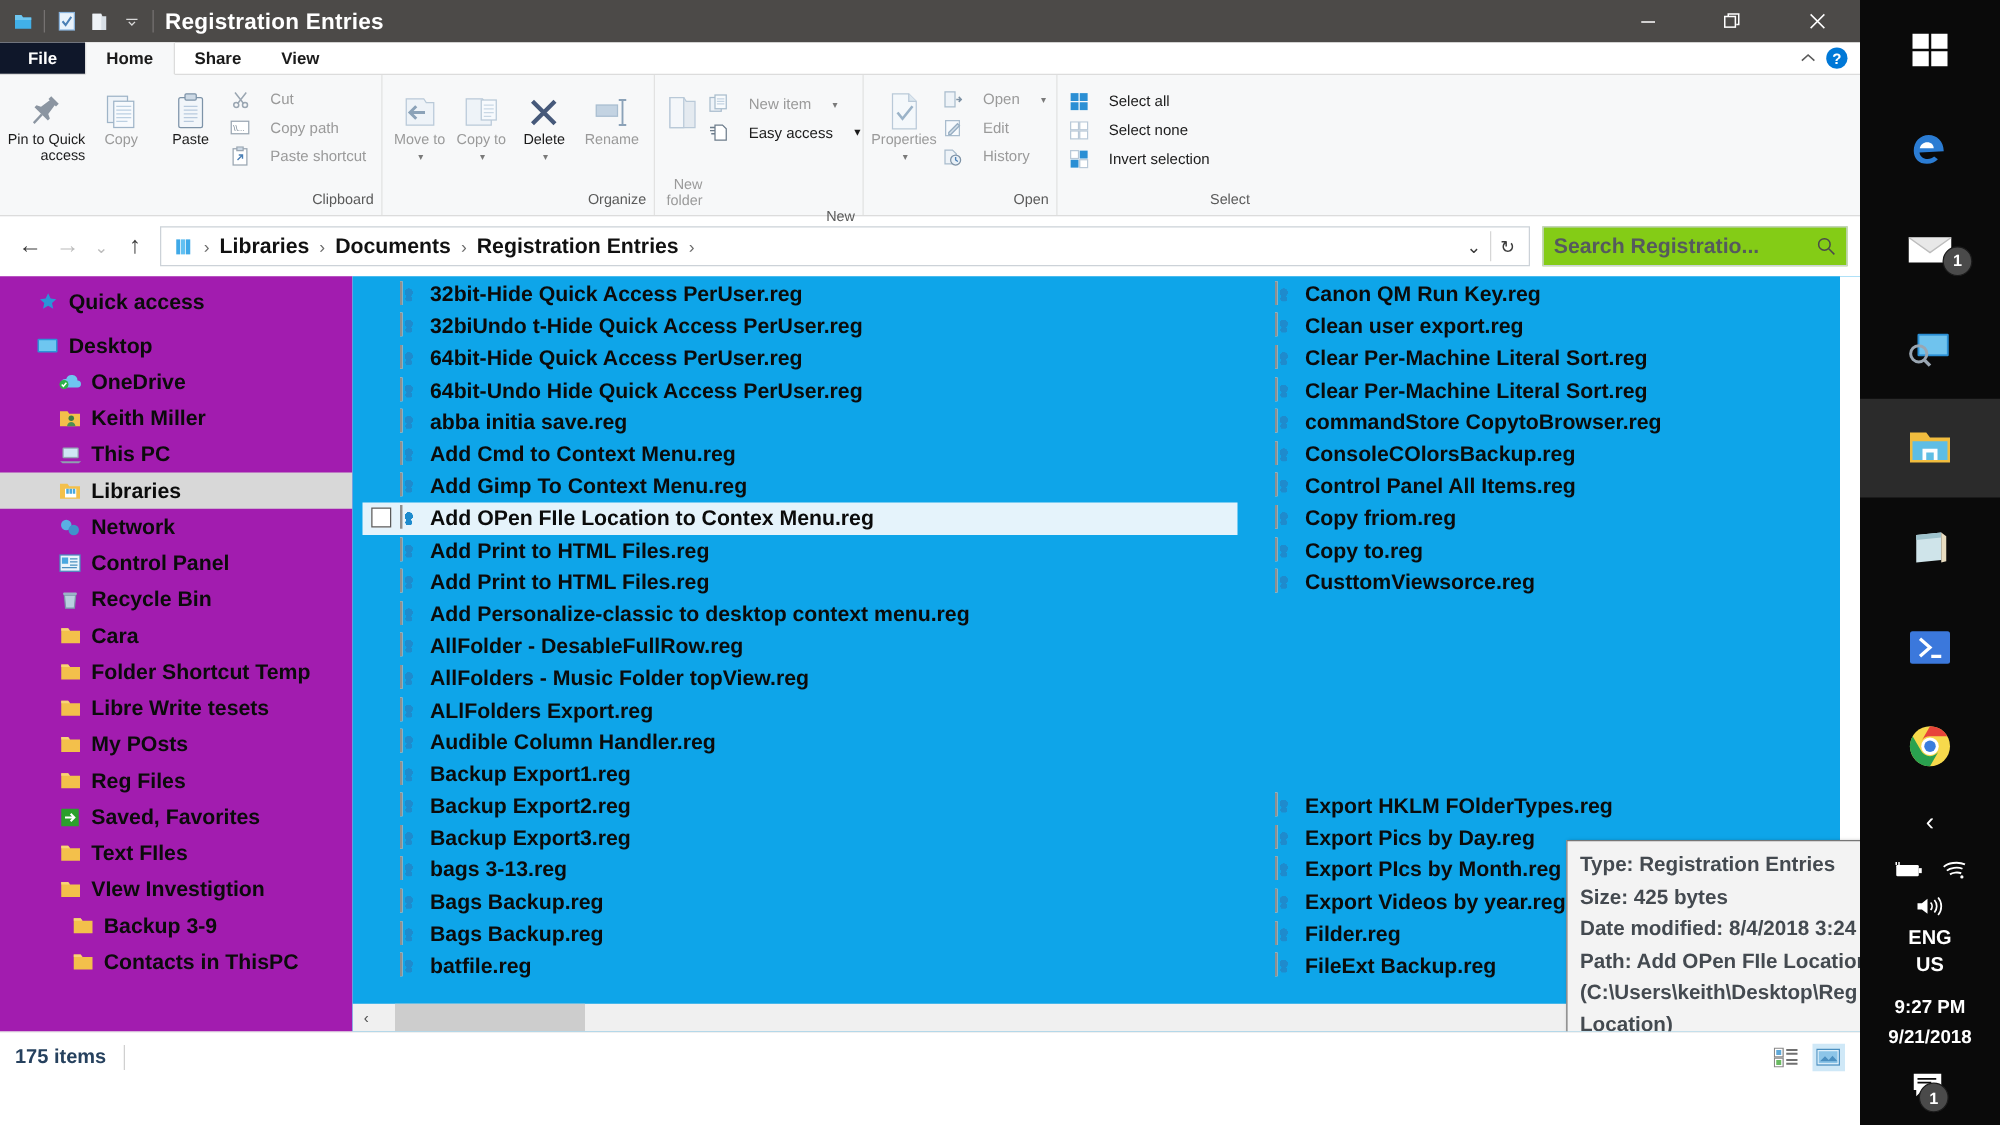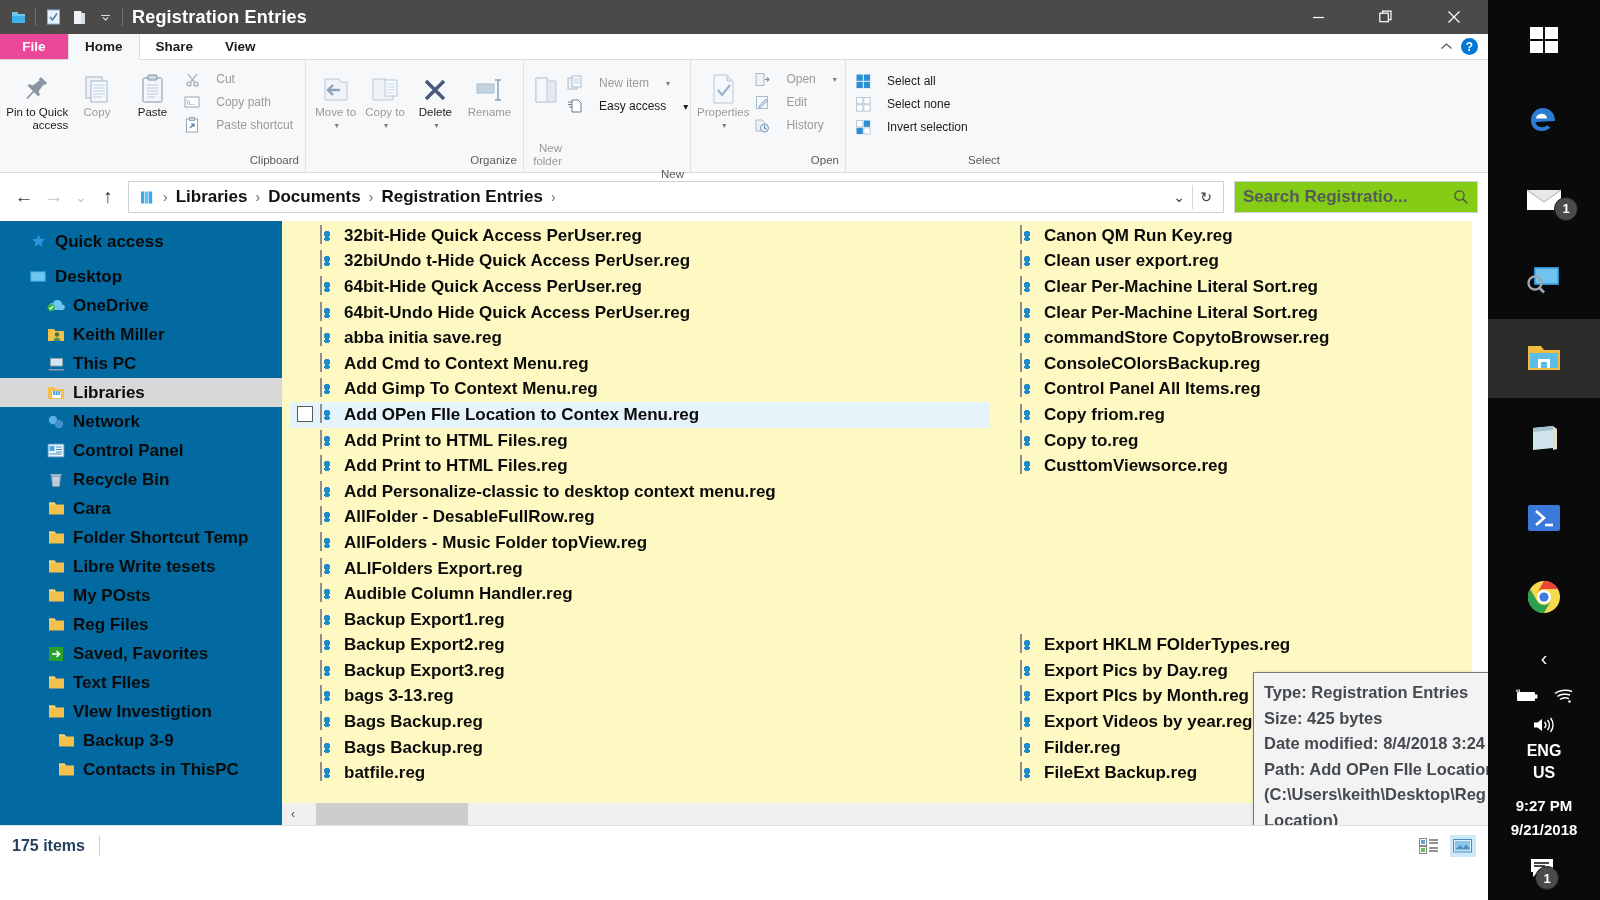--- a/index.html
+++ b/index.html
@@ -47,21 +47,21 @@
     height: 26px; background: #ffffff;
     display: flex; align-items: stretch;
     border-bottom: 1px solid #dcdcdc;
     position: relative;
   }
   .tab {
     display: flex; align-items: center; justify-content: center;
     padding: 0 16px;
     font-size: 13.5px; font-weight: bold; color: #1b1b1b;
   }
-  .tab.file { background: #ec4899; color: #ffffff; min-width: 68px; }
+  .tab.file { background: #0f172a; color: #ffffff; min-width: 68px; }
   .tab.active {
     background: #f7f8f9;
     border-left: 1px solid #dcdcdc; border-right: 1px solid #dcdcdc;
     border-bottom: 1px solid #f7f8f9;
     margin-bottom: -1px;
   }
   .tab-right { margin-left: auto; display: flex; align-items: center; gap: 8px; padding-right: 10px; }
   .caret-up { color: #5a5a5a; font-size: 12px; }
   .help-ico {
     width: 17px; height: 17px; border-radius: 50%;
@@ -133,34 +133,34 @@
   .addr-div { width: 1px; height: 24px; background: #d6d6d6; }
   .searchbox {
     width: 244px; height: 32px; border: 1px solid #ccd2d8; background: #84cc16;
     display: flex; align-items: center; padding: 0 8px; margin-left: 8px;
   }
   .search-ph { font-size: 17px; font-weight: bold; color: #555a5e; flex: 1; white-space: nowrap; overflow: hidden; }
 
   
   .content { display: flex; height: 604px; }
   .navpane {
-    width: 282px; background: #0369a1; padding-top: 6px;
+    width: 282px; background: #a21caf; padding-top: 6px;
     overflow: hidden; flex: none;
   }
   .navitem {
     height: 29px; display: flex; align-items: center; gap: 7px;
     padding-left: 28px; font-size: 17px; font-weight: bold; color: #0b0b0b;
     white-space: nowrap;
   }
   .navitem.sel { background: #d8d8d8; }
   .navitem.indent1 { padding-left: 46px; }
   .navitem .nico { width: 20px; height: 20px; display: flex; align-items: center; justify-content: center; flex: none; }
 
   .filepane {
-    flex: 1; position: relative; background: #fef9c3;
+    flex: 1; position: relative; background: #0ea5e9;
     overflow: hidden;
   }
   .filecols {
     position: absolute; left: 8px; top: 2px; right: 16px; bottom: 26px;
     display: flex; flex-direction: column; flex-wrap: wrap;
     align-content: flex-start;
   }
   .fileitem {
     height: 25.6px; width: 700px;
     display: flex; align-items: center; gap: 6px;

